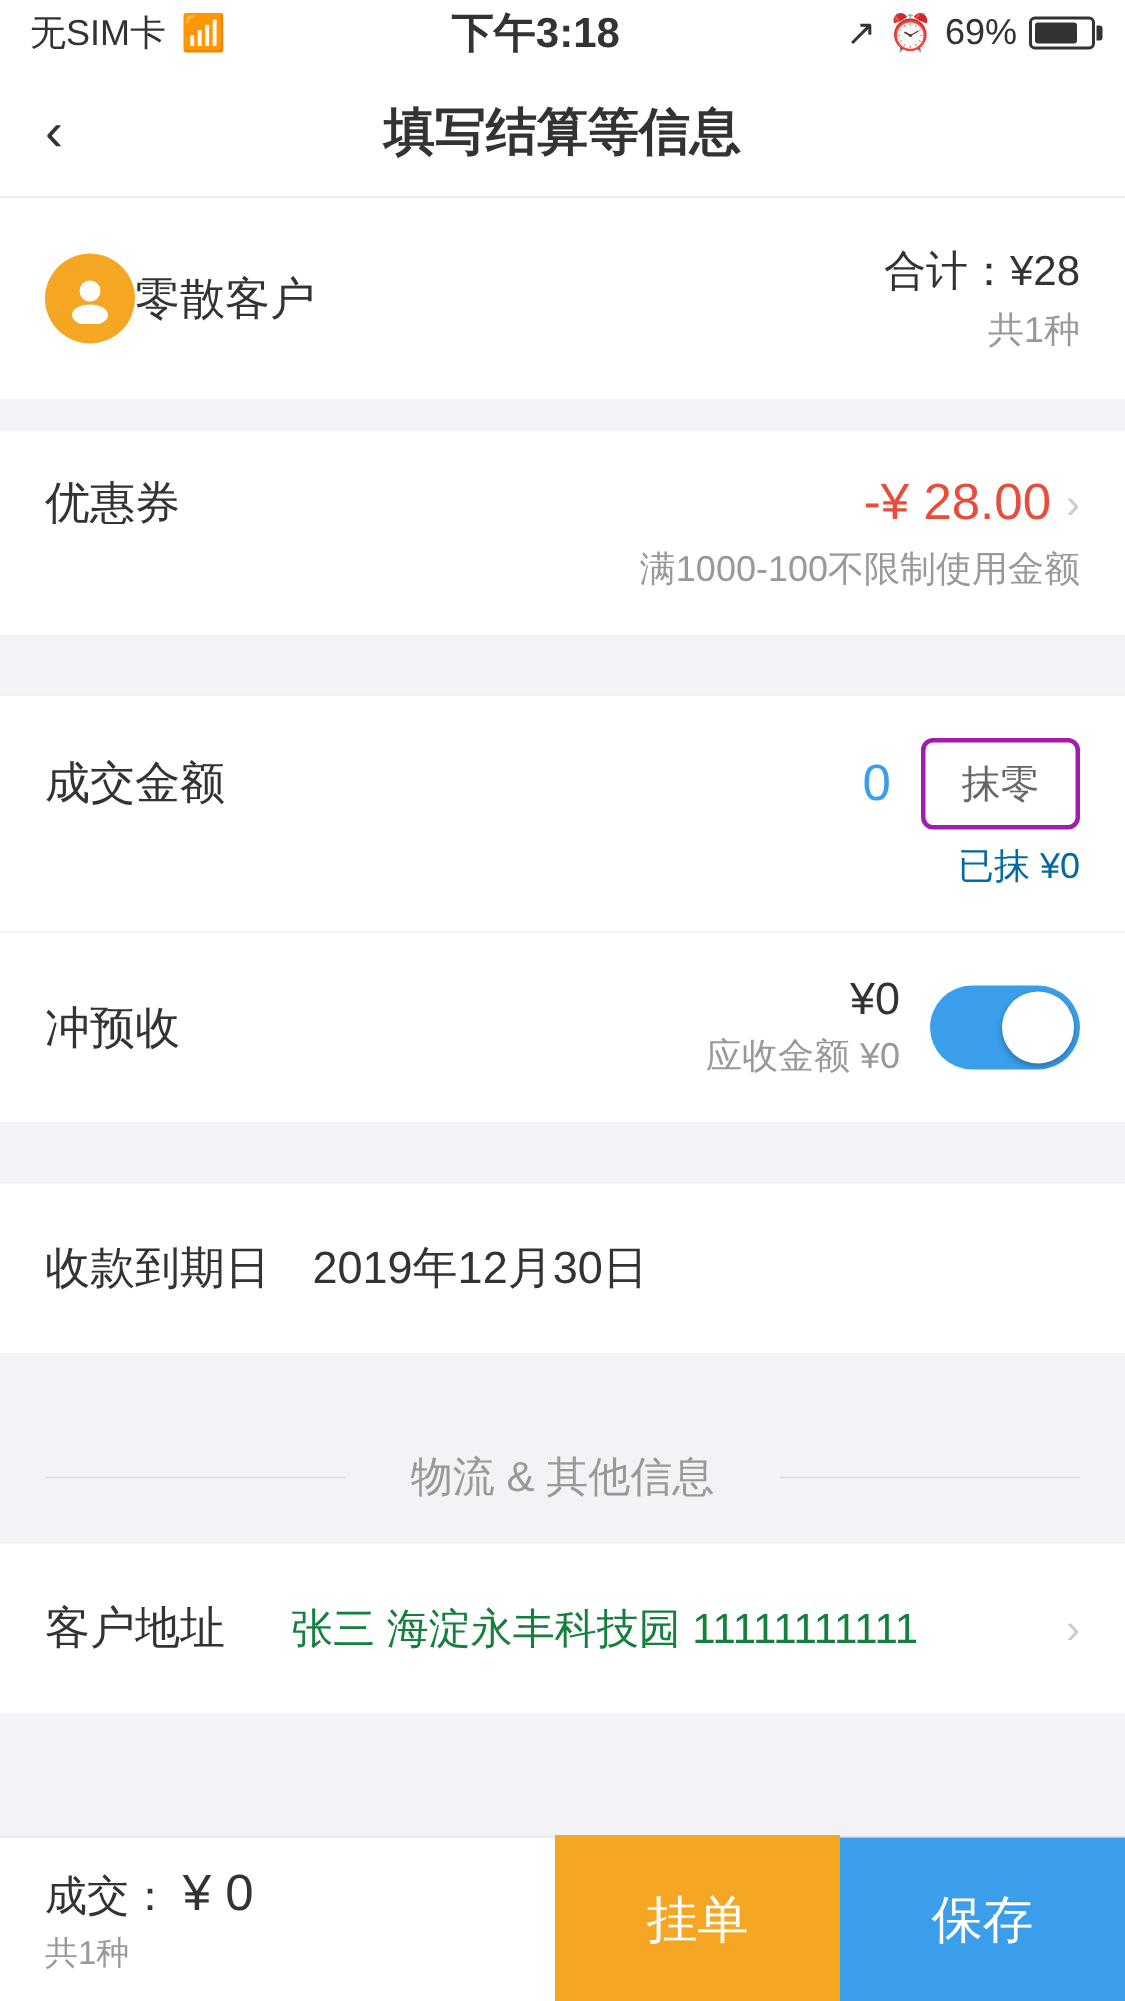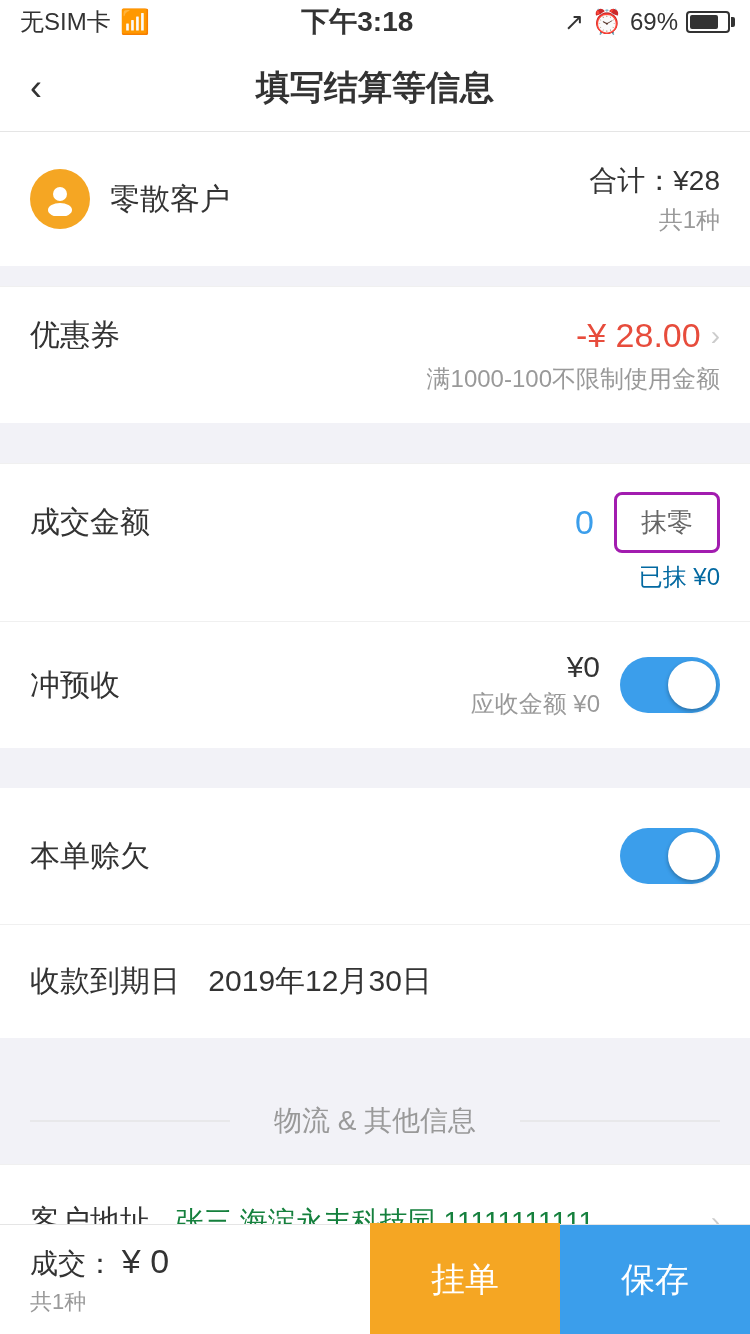--- a/index.html
+++ b/index.html
@@ -81,21 +81,20 @@
     
     .customer-row {
       display: flex;
       align-items: center;
       justify-content: space-between;
       padding: 30px 30px;
     }
     .customer-left {
       display: flex;
       align-items: center;
-      gap: 20px;
     }
     .avatar {
       width: 60px; height: 60px;
       border-radius: 50%;
       background: #f5a623;
       display: flex; align-items: center; justify-content: center;
       color: #fff;
       font-size: 28px;
     }
     .customer-name { font-size: 30px; font-weight: 500; }
@@ -231,21 +230,21 @@
       background: #ddd;
     }
     .logistics-header::before { left: 30px; }
     .logistics-header::after { right: 30px; }
 
     
     .address-row {
       display: flex;
       align-items: center;
       padding: 36px 30px;
-      gap: 12px;
+      gap: 30px;
       border-top: 1px solid #f0f0f0;
     }
     .address-label { font-size: 30px; color: #333; white-space: nowrap; }
     .address-value { font-size: 28px; color: #15803d; flex: 1; margin-left: 14px; }
 
     
     .bottom-bar {
       position: fixed;
       bottom: 0;
       width: 750px;
@@ -368,26 +367,20 @@
         <div class="toggle">
           <div class="toggle-knob"></div>
         </div>
       </div>
     </div>
   </div>
 
   <div class="section-divider"></div>
 
   <div class="card">
-    <div class="debt-row">
-      <span class="row-label">本单赊欠</span>
-      <div class="toggle">
-        <div class="toggle-knob"></div>
-      </div>
-    </div>
     <div class="date-row">
       <span>收款到期日</span>
       <span style="margin-left:20px;">2019年12月30日</span>
     </div>
   </div>
 
   <div class="section-divider"></div>
 
   <div class="logistics-header">
     <span>物流 &amp; 其他信息</span>

